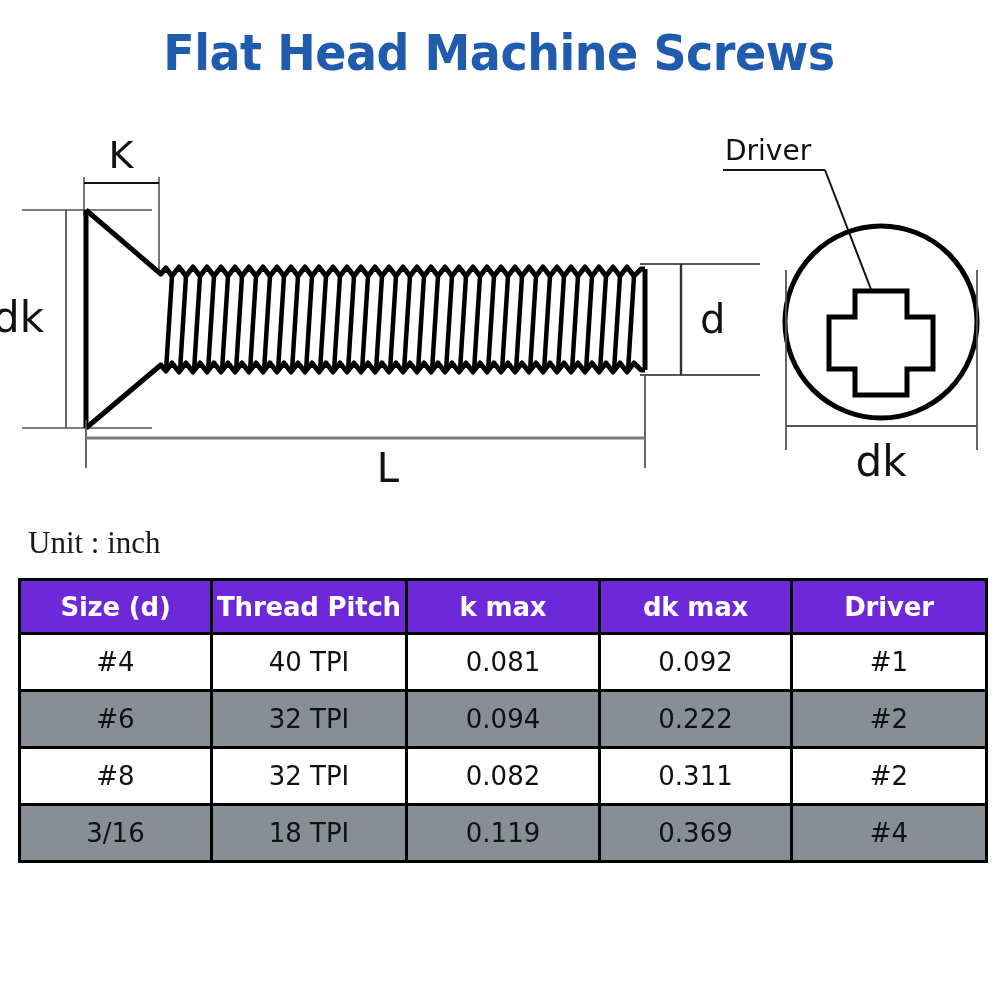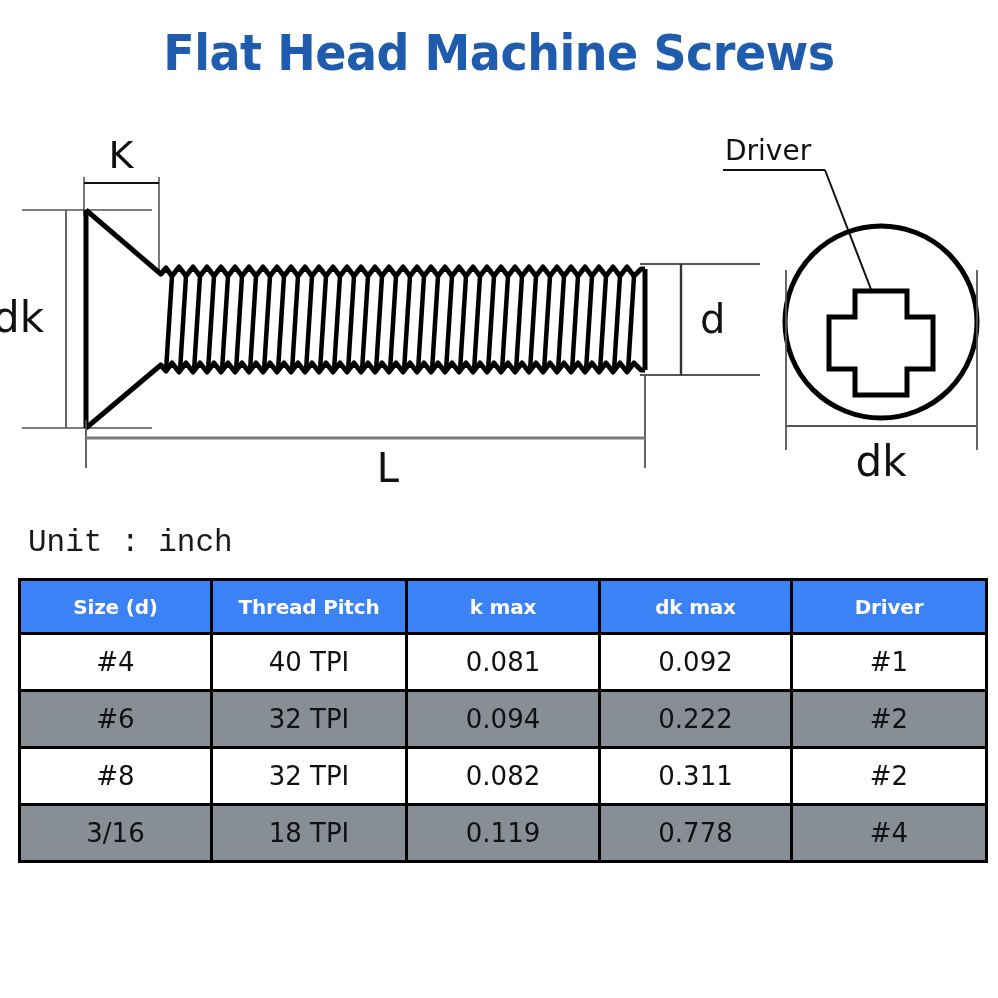--- a/index.html
+++ b/index.html
@@ -36,21 +36,21 @@
   #diagram {
     position: absolute;
     top: 120px; left: 0;
     width: 998px; height: 400px;
   }
 
   
   #unit-label {
     position: absolute;
     top: 525px; left: 28px;
-    font-family: Liberation Mono, monospace;
+    font-family: Liberation Serif, serif;
     font-size: 31px;
     color: #1a1a1a;
   }
 
   
   #spec-table {
     position: absolute;
     top: 578px; left: 18px;
     width: 967px;
     border-collapse: collapse;
@@ -60,24 +60,24 @@
   #spec-table th, #spec-table td {
     border: 3px solid #000000;
     text-align: center;
     padding: 0;
     height: 57px;
     font-size: 26px;
     color: #111111;
     font-weight: normal;
   }
   #spec-table thead th {
-    background: #3b82f6;
+    background: #6d28d9;
     color: #ffffff;
     font-weight: bold;
-    font-size: 20px;
+    font-size: 26px;
     height: 54px;
     letter-spacing: -0.2px;
   }
   #spec-table tbody tr.odd td { background: #ffffff; }
   #spec-table tbody tr.even td { background: #888E96; }
   #spec-table col.c0 { width: 192px; }
   #spec-table col.c1 { width: 195px; }
   #spec-table col.c2 { width: 193px; }
   #spec-table col.c3 { width: 192px; }
   #spec-table col.c4 { width: 195px; }
@@ -211,19 +211,19 @@
         <td>#8</td>
         <td>32 TPI</td>
         <td>0.082</td>
         <td>0.311</td>
         <td>#2</td>
       </tr>
       <tr class="even">
         <td>3/16</td>
         <td>18 TPI</td>
         <td>0.119</td>
-        <td>0.778</td>
+        <td>0.369</td>
         <td>#4</td>
       </tr>
     </tbody>
   </table>
 
 </div>
 
 </body></html>

